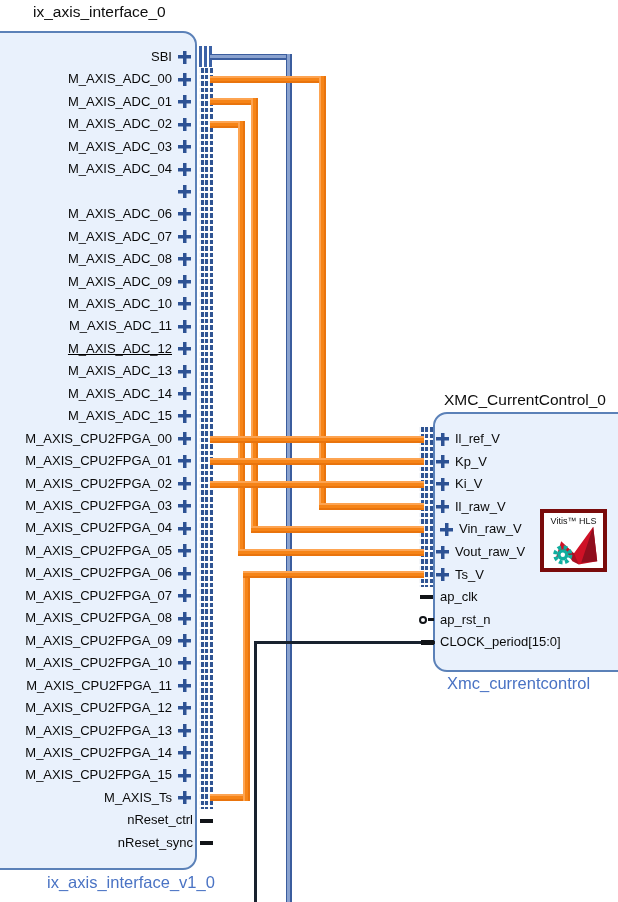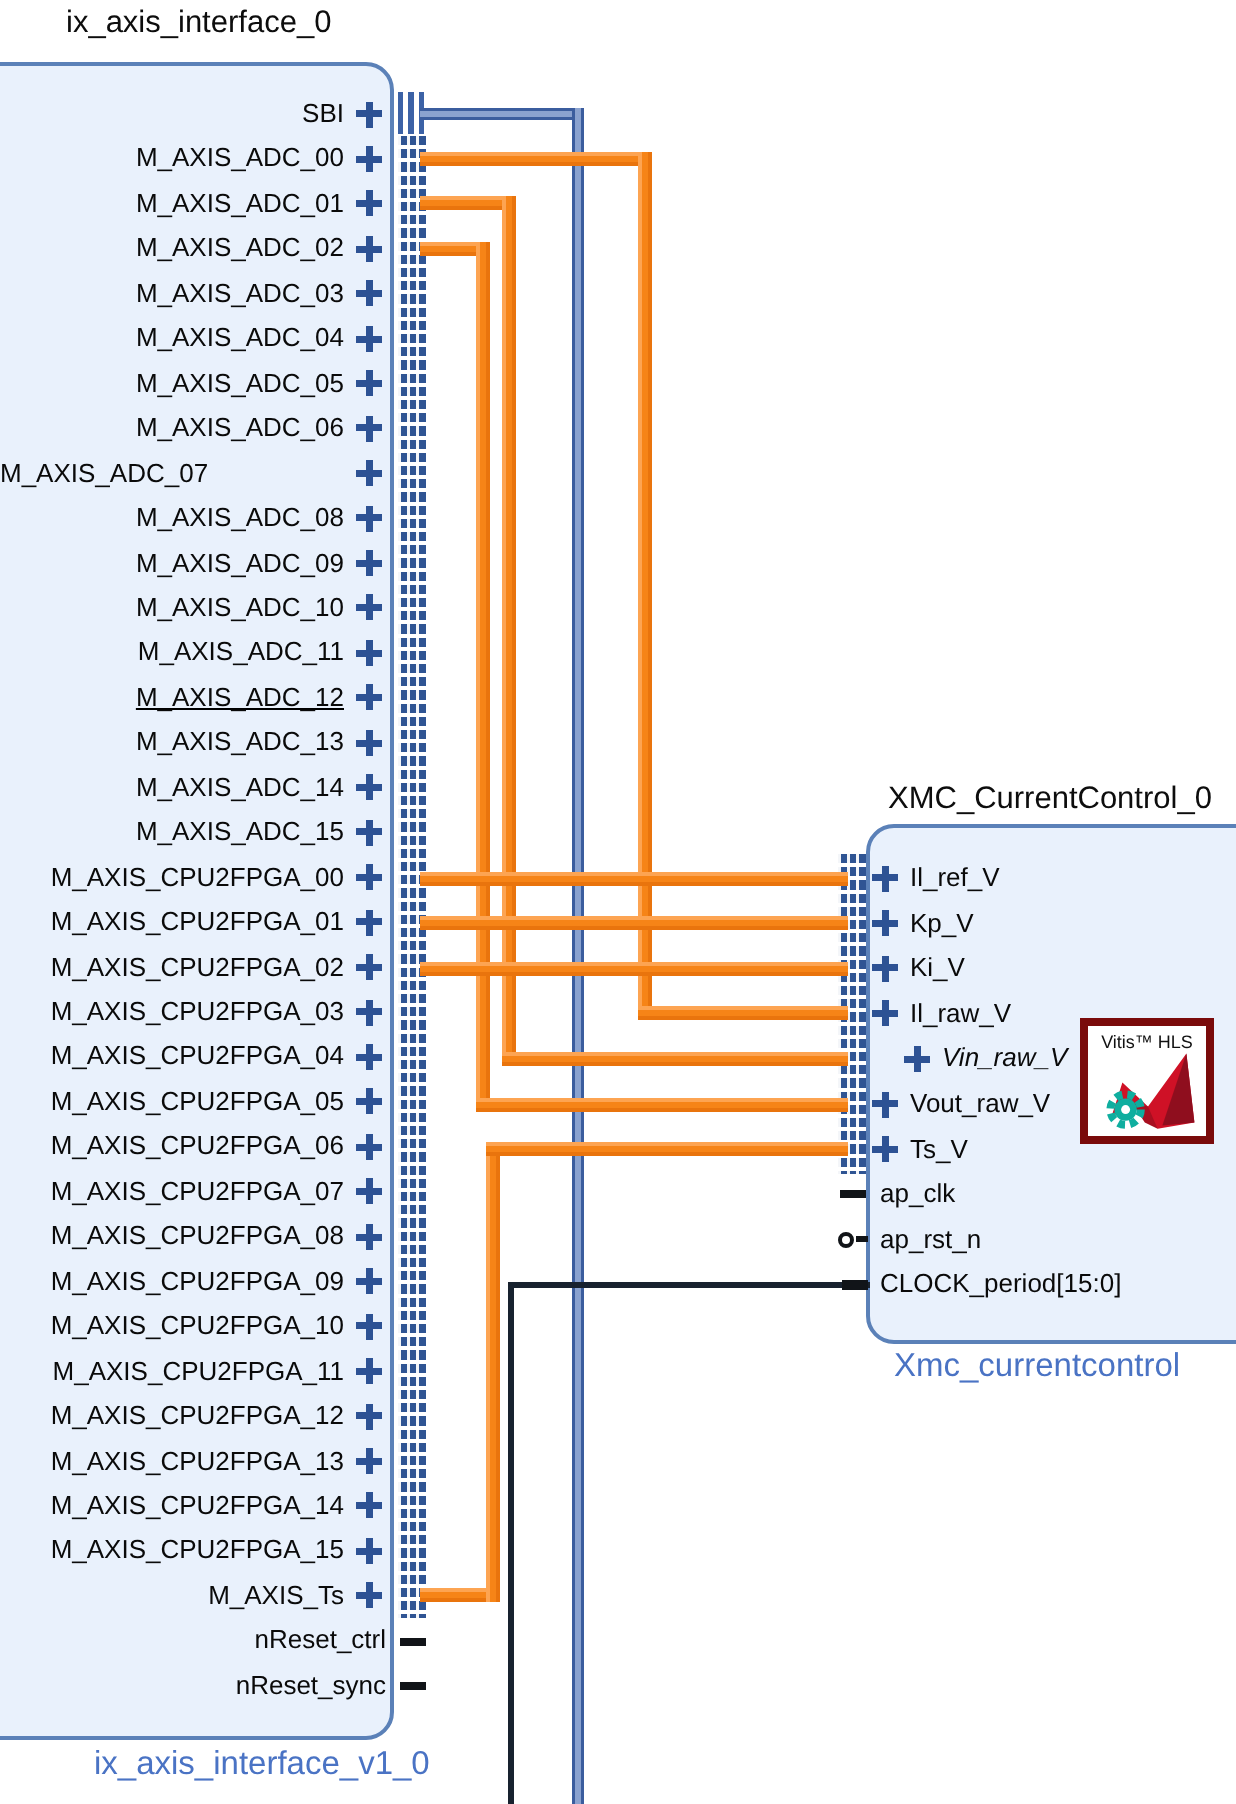--- a/index.html
+++ b/index.html
@@ -108,28 +108,27 @@
       </div>
       <div class="port-row left" style="top: 135.8px;">
         <span class="port-label">M_AXIS_ADC_03</span>
         <span class="plus-icon"></span>
       </div>
       <div class="port-row left" style="top: 158.25px;">
         <span class="port-label">M_AXIS_ADC_04</span>
         <span class="plus-icon"></span>
       </div>
       <div class="port-row left" style="top: 180.7px;">
-        <span class="port-label">M_AXIS_ADC_05</span>
         <span class="plus-icon"></span>
       </div>
       <div class="port-row left" style="top: 203.15px;">
         <span class="port-label">M_AXIS_ADC_06</span>
         <span class="plus-icon"></span>
       </div>
-      <div class="port-row left" style="top: 225.6px; justify-content: space-between;">
+      <div class="port-row left" style="top: 225.6px;">
         <span class="port-label">M_AXIS_ADC_07</span>
         <span class="plus-icon"></span>
       </div>
       <div class="port-row left" style="top: 248.05px;">
         <span class="port-label">M_AXIS_ADC_08</span>
         <span class="plus-icon"></span>
       </div>
       <div class="port-row left" style="top: 270.5px;">
         <span class="port-label">M_AXIS_ADC_09</span>
         <span class="plus-icon"></span>
@@ -241,21 +240,21 @@
         <span class="port-label">Kp_V</span>
       </div>
       <div class="port-row right" style="top: 473.2px; left: 436px;">
         <span class="plus-icon"></span>
         <span class="port-label">Ki_V</span>
       </div>
       <div class="port-row right" style="top: 495.8px; left: 436px;">
         <span class="plus-icon"></span>
         <span class="port-label">Il_raw_V</span>
       </div>
-      <div class="port-row right" style="top: 518.4px; left: 452px; font-style: italic;">
+      <div class="port-row right" style="top: 518.4px; left: 440px;">
         <span class="plus-icon"></span>
         <span class="port-label">Vin_raw_V</span>
       </div>
       <div class="port-row right" style="top: 541px; left: 436px;">
         <span class="plus-icon"></span>
         <span class="port-label">Vout_raw_V</span>
       </div>
       <div class="port-row right" style="top: 563.6px; left: 436px;">
         <span class="plus-icon"></span>
         <span class="port-label">Ts_V</span>

